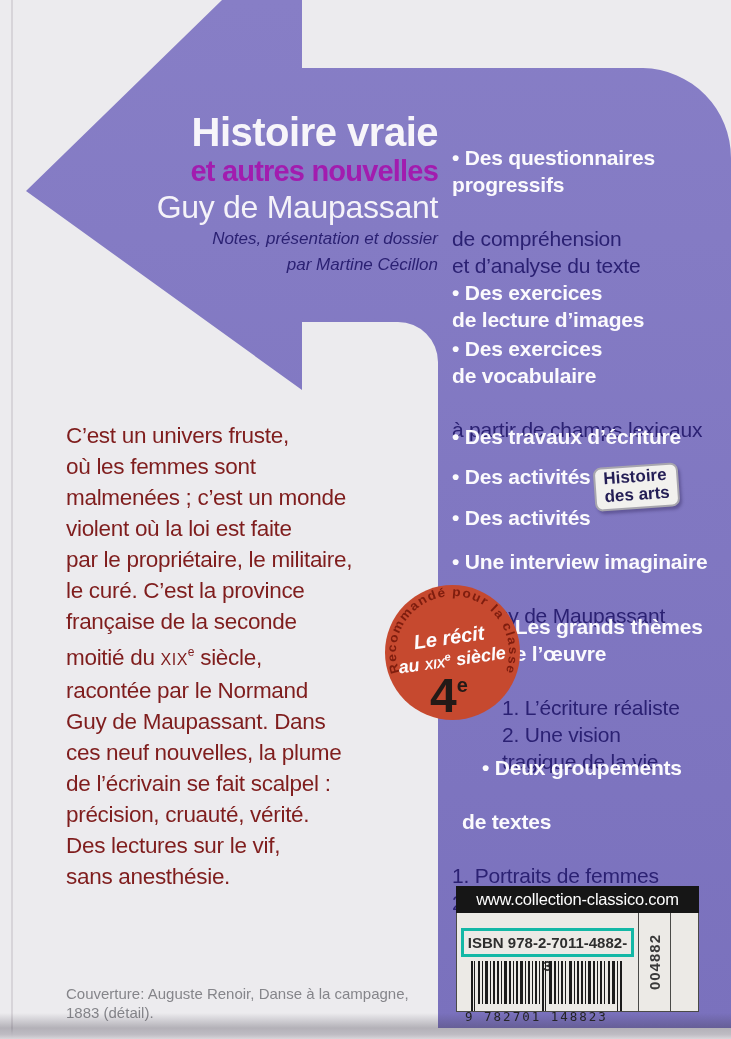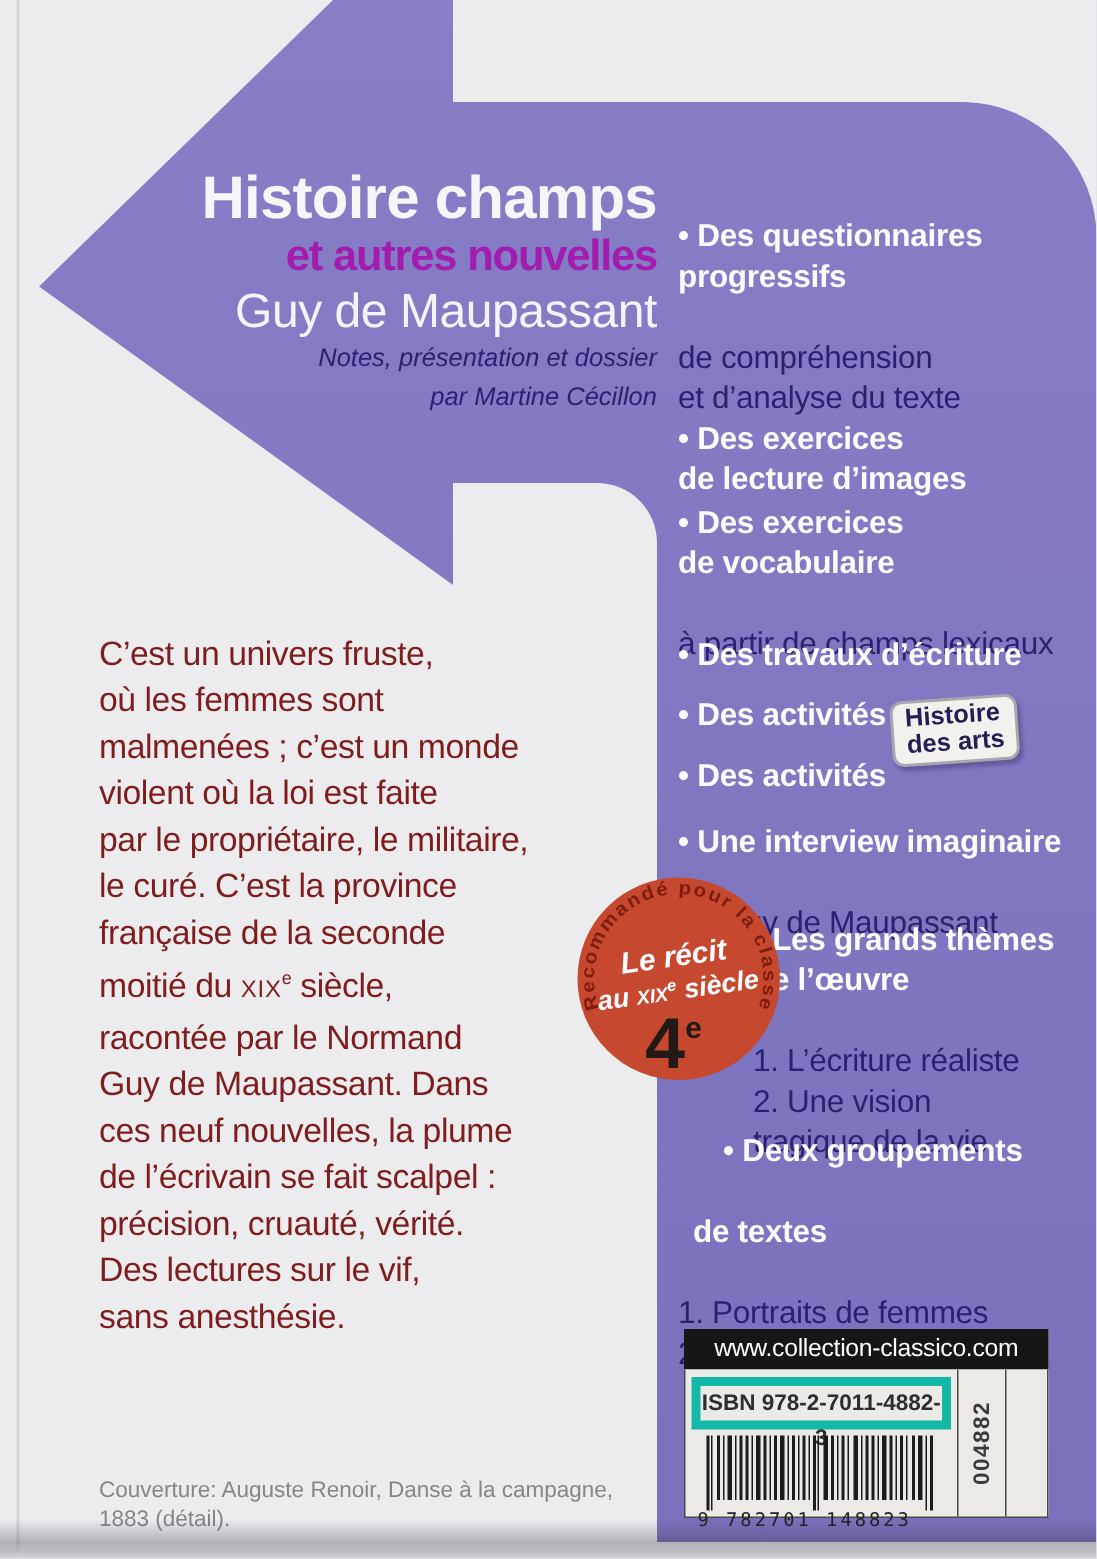--- a/index.html
+++ b/index.html
@@ -47,21 +47,21 @@
            font-size:15px;line-height:19px;}
   .caption .it{}
 
   
   .label{position:absolute;left:456px;top:886px;width:243px;background:#e9e8e5;}
   .label-top{background:#161616;color:#fdfdfd;font-weight:normal;font-size:16.5px;
              letter-spacing:-.2px;text-align:center;height:27px;line-height:27px;}
   .label-body{display:flex;height:99px;border:1px solid #4a4a48;border-top:none;
               box-sizing:border-box;background:#eceae6;}
   .col-main{width:181px;position:relative;}
-  .isbn-box{margin:5px 4px 0 4px;border:6px solid #14b8a6;text-align:center;
+  .isbn-box{margin:15px 4px 0 4px;border:3px solid #14b8a6;text-align:center;
             font-size:15px;font-weight:600;color:#2e2e2e;height:23px;line-height:23px;}
   .col-side{width:31px;border-left:1px solid #4a4a48;display:flex;
             align-items:center;justify-content:center;}
   .side-num{writing-mode:vertical-rl;transform:rotate(180deg);
             font-size:15px;font-weight:600;color:#3a3a3a;letter-spacing:1px;}
   .col-blank{flex:1;border-left:1px solid #4a4a48;}
   .bc-digits{font-family:"DejaVu Sans Mono",monospace;font-size:12.5px;
              letter-spacing:2px;fill:#222;}
 
   
@@ -80,21 +80,21 @@
         <stop offset="0" stop-color="#877ec6"></stop>
         <stop offset="1" stop-color="#7a71bd"></stop>
       </linearGradient>
     </defs>
     <path d="M 26 191 L 222 0 L 302 0 L 302 68 L 643 68
              A 90 90 0 0 1 731 158 L 731 1028 L 438 1028 L 438 362
              A 40 40 0 0 0 398 322 L 302 322 L 302 390 Z" fill="url(#pg)"></path>
   </svg>
 
   <div class="title-block">
-    <div class="t1">Histoire champs</div>
+    <div class="t1">Histoire vraie</div>
     <div class="t2">et autres nouvelles</div>
     <div class="t3">Guy de Maupassant</div>
     <div class="credits">
       <div>Notes, présentation et dossier</div>
       <div>par Martine Cécillon</div>
     </div>
   </div>
 
   <div class="fg g1">
     <div class="fb">• Des questionnaires

